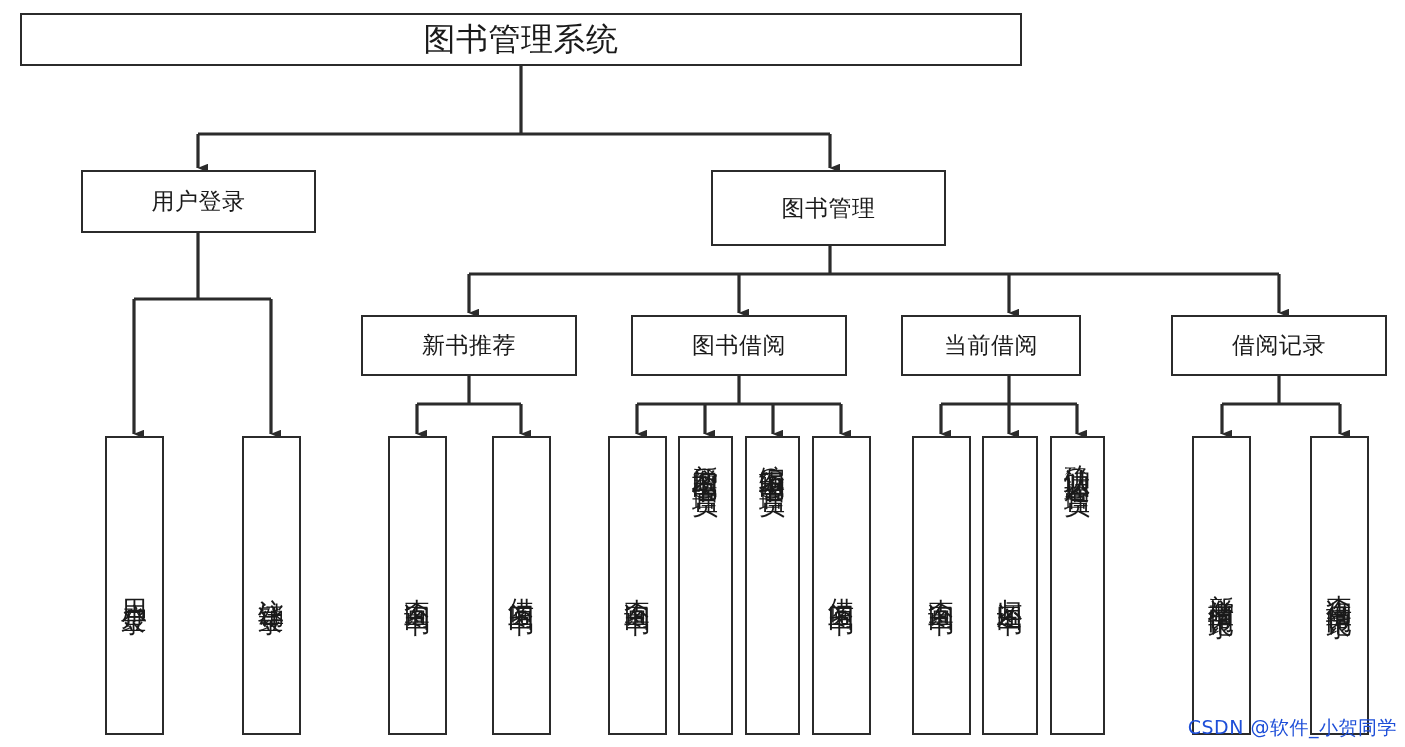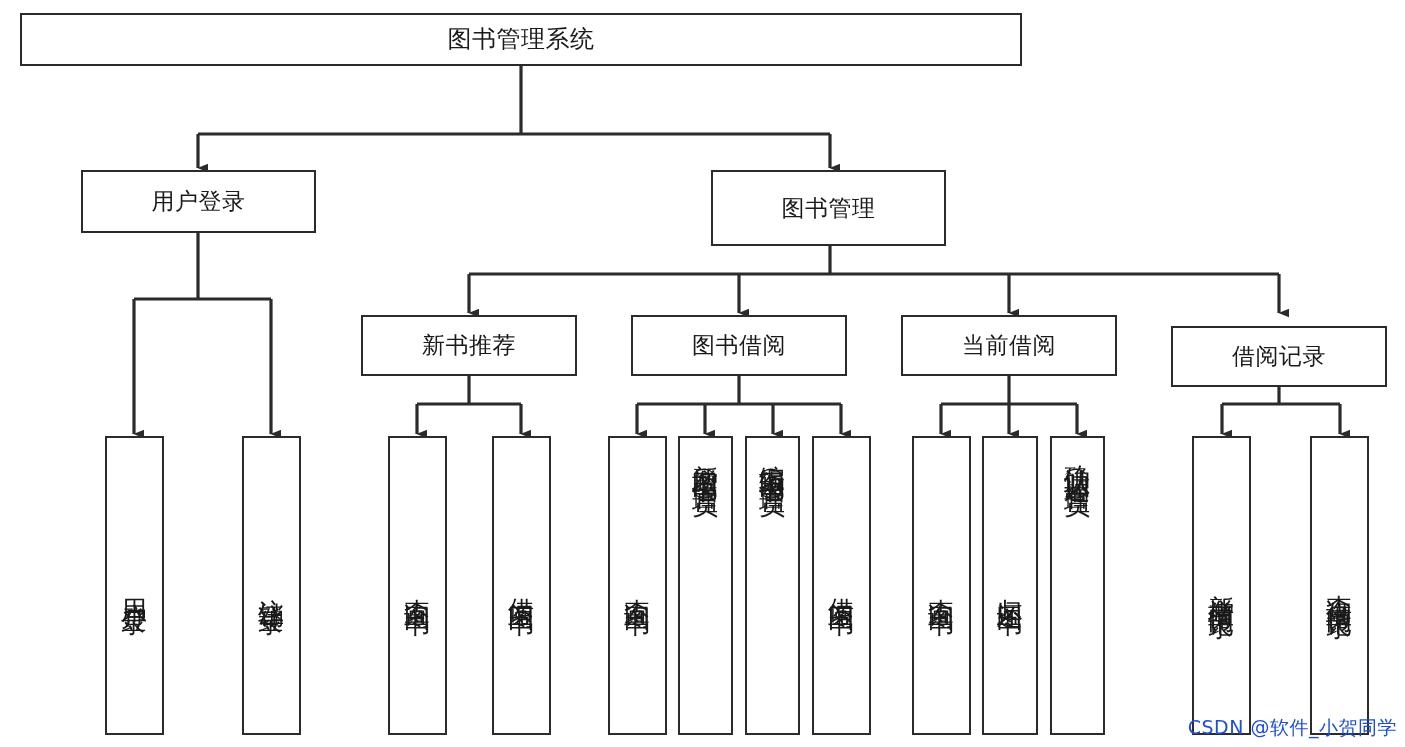--- a/index.html
+++ b/index.html
@@ -43,21 +43,21 @@
     line-height: 1.06;
     letter-spacing: 0.5px;
     white-space: nowrap;
   }
   
   .node.h .node-label {
     font-size: 23px;
     writing-mode: horizontal-tb;
   }
   .node.root .node-label {
-    font-size: 24px;
+    font-size: 32px;
   }
   
   .node.v {
     align-items: flex-start;
     justify-content: center;
     padding-top: 6px;
   }
   .node.v .node-label {
     writing-mode: vertical-rl;
     text-orientation: upright;
@@ -152,25 +152,25 @@
   </div>
 
   <div class="node h" style="left:361px; top:315px; width:216px; height:61px;">
     <span class="node-label">新书推荐</span>
   </div>
 
   <div class="node h" style="left:631px; top:315px; width:216px; height:61px;">
     <span class="node-label">图书借阅</span>
   </div>
 
-  <div class="node h" style="left:901px; top:315px; width:216px; height:61px;">
+  <div class="node h" style="left:901px; top:315px; width:180px; height:61px;">
     <span class="node-label">当前借阅</span>
   </div>
 
-  <div class="node h" style="left:1171px; top:326px; width:216px; height:61px;">
+  <div class="node h" style="left:1171px; top:315px; width:216px; height:61px;">
     <span class="node-label">借阅记录</span>
   </div>
 
   <div class="node v centered" style="left:105px; top:436px; width:59px; height:299px;">
     <span class="node-label">用户登录</span>
   </div>
 
   <div class="node v centered" style="left:242px; top:436px; width:59px; height:299px;">
     <span class="node-label">注销登录</span>
   </div>

